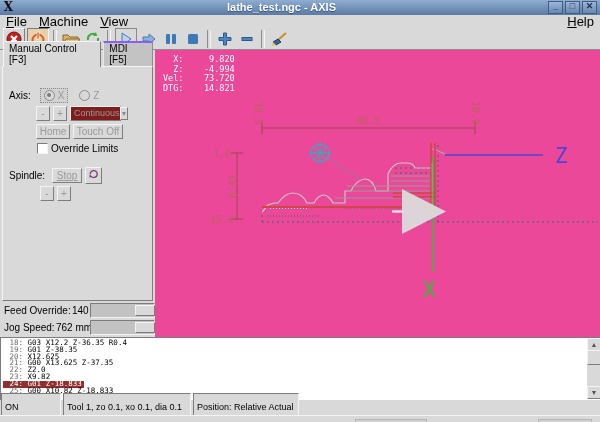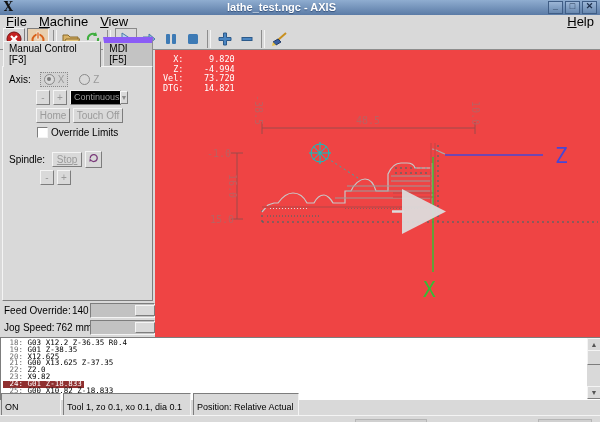--- a/index.html
+++ b/index.html
@@ -25,41 +25,41 @@
   .tbtn.pressed{border-top:1px solid #7d7d7d;border-left:1px solid #7d7d7d;border-right:1px solid #f4f4f4;border-bottom:1px solid #f4f4f4;background:#e8cfae;}
   .tbtn.outlined{border:1px solid #8a8a8a;}
   .tsep{width:2px;height:18px;margin:0 3px;border-left:1px solid #8d8d8d;border-right:1px solid #f4f4f4;}
 
   
   .main{position:absolute;left:0;top:50px;width:600px;height:287px;background:#d9d9d9;}
   .left-panel{position:absolute;left:0;top:0;width:155px;height:287px;}
   .tabs{position:absolute;left:3px;top:2px;display:flex;align-items:flex-end;height:15px;}
   .tab{font-size:10px;padding:1px 5px 2px 5px;margin-right:2px;}
   .tab.active{background:#d9d9d9;border-top:1px solid #f4f4f4;border-left:1px solid #f4f4f4;border-right:1px solid #7d7d7d;position:relative;z-index:2;}
-  .tab.inactive{background:#c3c3c3;border-top:6px solid #8b5cf6;border-left:1px solid #e8e8e8;border-right:1px solid #8d8d8d;padding-top:0;}
+  .tab.inactive{background:#c3c3c3;border-top:2px solid #8b5cf6;border-left:1px solid #e8e8e8;border-right:1px solid #8d8d8d;padding-top:0;}
   .nb-frame{position:absolute;left:2px;top:16px;width:149px;height:233px;background:#d9d9d9;border-top:1px solid #f4f4f4;border-left:1px solid #f4f4f4;border-right:1px solid #7d7d7d;border-bottom:1px solid #7d7d7d;}
   .plabel{font-size:10px;color:#000;}
   .dlabel{font-size:10px;color:#9a9a9a;}
-  .srow{position:absolute;display:flex;align-items:center;gap:3px;}
+  .srow{position:absolute;display:flex;align-items:center;gap:3px;margin-top:16px;}
   .sbtn{font-size:10px;color:#9a9a9a;background:#d9d9d9;text-align:center;line-height:13px;}
   .radio{width:9px;height:9px;border-radius:50%;border:1px solid #8a8a8a;background:#d9d9d9;position:relative;display:inline-block;}
   .radio.sel::after{content:"";position:absolute;left:2px;top:2px;width:4px;height:4px;border-radius:50%;background:#7a7a7a;}
   .radio-item{display:flex;align-items:center;gap:3px;padding:1px 3px;}
   .radio-item.focus{border:1px dotted #8a8a8a;background:#d2d2d2;}
-  .combo{width:46px;height:13px;font-size:9px;color:#9a9a9a;line-height:13px;padding-left:3px;background:#000000;display:flex;}
+  .combo{width:46px;height:13px;font-size:9px;color:#9a9a9a;line-height:13px;padding-left:3px;background:#7f1d1d;display:flex;}
   .combo .arrow{margin-left:auto;width:11px;height:11px;font-size:7px;line-height:11px;text-align:center;color:#8a8a8a;background:#d9d9d9;border-top:1px solid #f4f4f4;border-left:1px solid #f4f4f4;border-right:1px solid #7d7d7d;border-bottom:1px solid #7d7d7d;}
   .checkbox{width:9px;height:9px;background:#fff;display:inline-block;}
   .slider-row{position:absolute;left:0;width:186px;height:16px;}
   .slider-row .plabel{position:absolute;left:4px;top:3px;}
   .slider-row .pvalue{position:absolute;top:3px;font-size:10px;}
   .trough{position:absolute;left:90px;top:1px;width:63px;height:13px;background:#c2c2c2;}
   .thumb{position:absolute;top:1px;width:18px;height:9px;background:#d9d9d9;}
 
   
-  .plot{position:absolute;left:155px;top:0;width:445px;height:289px;background:#ef4444;}
+  .plot{position:absolute;left:155px;top:0;width:445px;height:289px;background:#ec4899;}
   .dro{position:absolute;left:8px;top:5px;margin:0;color:#fff;font-family:"DejaVu Sans Mono",monospace;font-size:8.5px;line-height:9.5px;white-space:pre;}
 
   
   .gcode{position:absolute;left:0;top:337px;width:600px;height:63px;background:#fff;border-top:1px solid #7d7d7d;border-left:1px solid #7d7d7d;box-sizing:border-box;overflow:hidden;}
   .gcode-inner{position:absolute;left:2px;top:2px;right:14px;bottom:0;font-family:"DejaVu Sans Mono",monospace;font-size:7.5px;line-height:6.8px;color:#000;}
   .gcode-line{width:max-content;padding:0 2px;white-space:pre;}
   .gcode-line .num{color:#6e6e6e;}
   .gcode-line.active{background:#8f2f2f;color:#fff;}
   .gcode-line.active .num{color:#fff;}
   .vscroll{position:absolute;right:0;top:0;width:13px;height:61px;background:#d9d9d9;}

